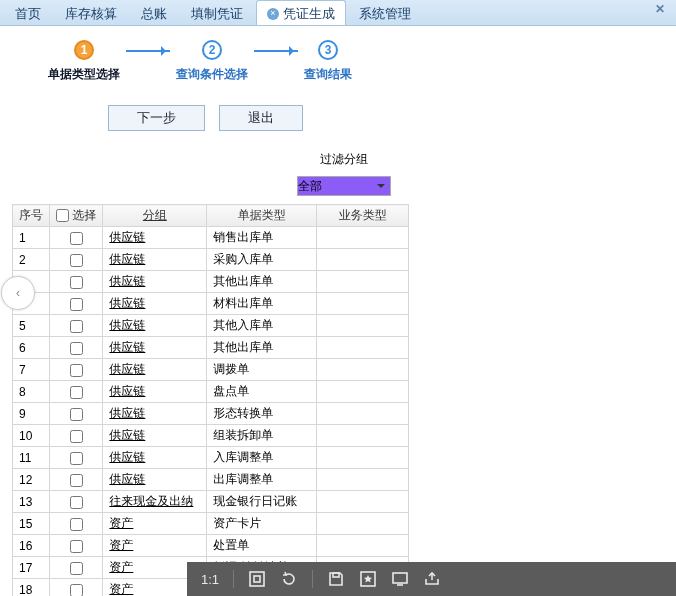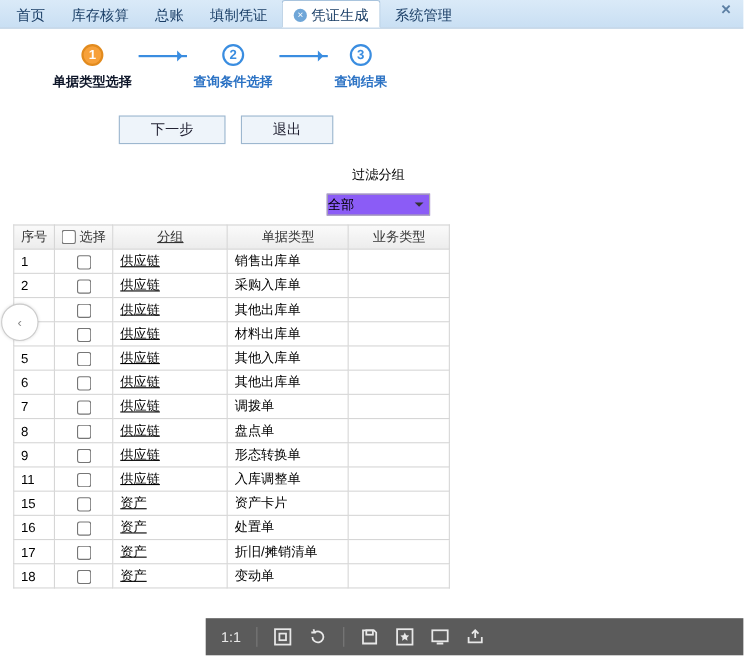--- a/index.html
+++ b/index.html
@@ -278,24 +278,45 @@
         <td class="col-biz"></td>
       </tr>
       <tr>
         <td class="col-seq">9</td>
         <td class="col-chk" style="text-align:center"><input type="checkbox" style=""></td>
         <td class="col-group">供应链</td>
         <td class="col-doctype">形态转换单</td>
         <td class="col-biz"></td>
       </tr>
       <tr>
+        <td class="col-seq">10</td>
+        <td class="col-chk" style="text-align:center"><input type="checkbox" style=""></td>
+        <td class="col-group">供应链</td>
+        <td class="col-doctype">组装拆卸单</td>
+        <td class="col-biz"></td>
+      </tr>
+      <tr>
         <td class="col-seq">11</td>
         <td class="col-chk" style="text-align:center"><input type="checkbox" style=""></td>
         <td class="col-group">供应链</td>
         <td class="col-doctype">入库调整单</td>
+        <td class="col-biz"></td>
+      </tr>
+      <tr>
+        <td class="col-seq">12</td>
+        <td class="col-chk" style="text-align:center"><input type="checkbox" style=""></td>
+        <td class="col-group">供应链</td>
+        <td class="col-doctype">出库调整单</td>
+        <td class="col-biz"></td>
+      </tr>
+      <tr>
+        <td class="col-seq">13</td>
+        <td class="col-chk" style="text-align:center"><input type="checkbox" style=""></td>
+        <td class="col-group">往来现金及出纳</td>
+        <td class="col-doctype">现金银行日记账</td>
         <td class="col-biz"></td>
       </tr>
       <tr>
         <td class="col-seq">15</td>
         <td class="col-chk" style="text-align:center"><input type="checkbox" style=""></td>
         <td class="col-group">资产</td>
         <td class="col-doctype">资产卡片</td>
         <td class="col-biz"></td>
       </tr>
       <tr>

